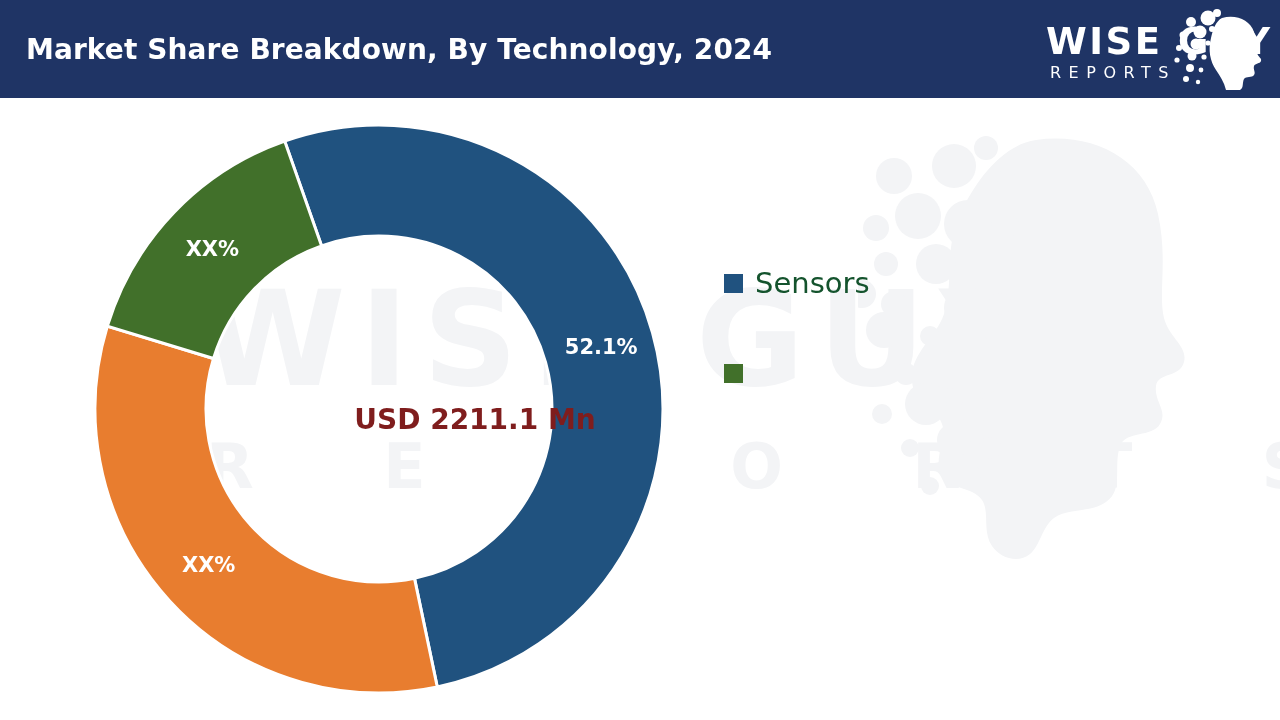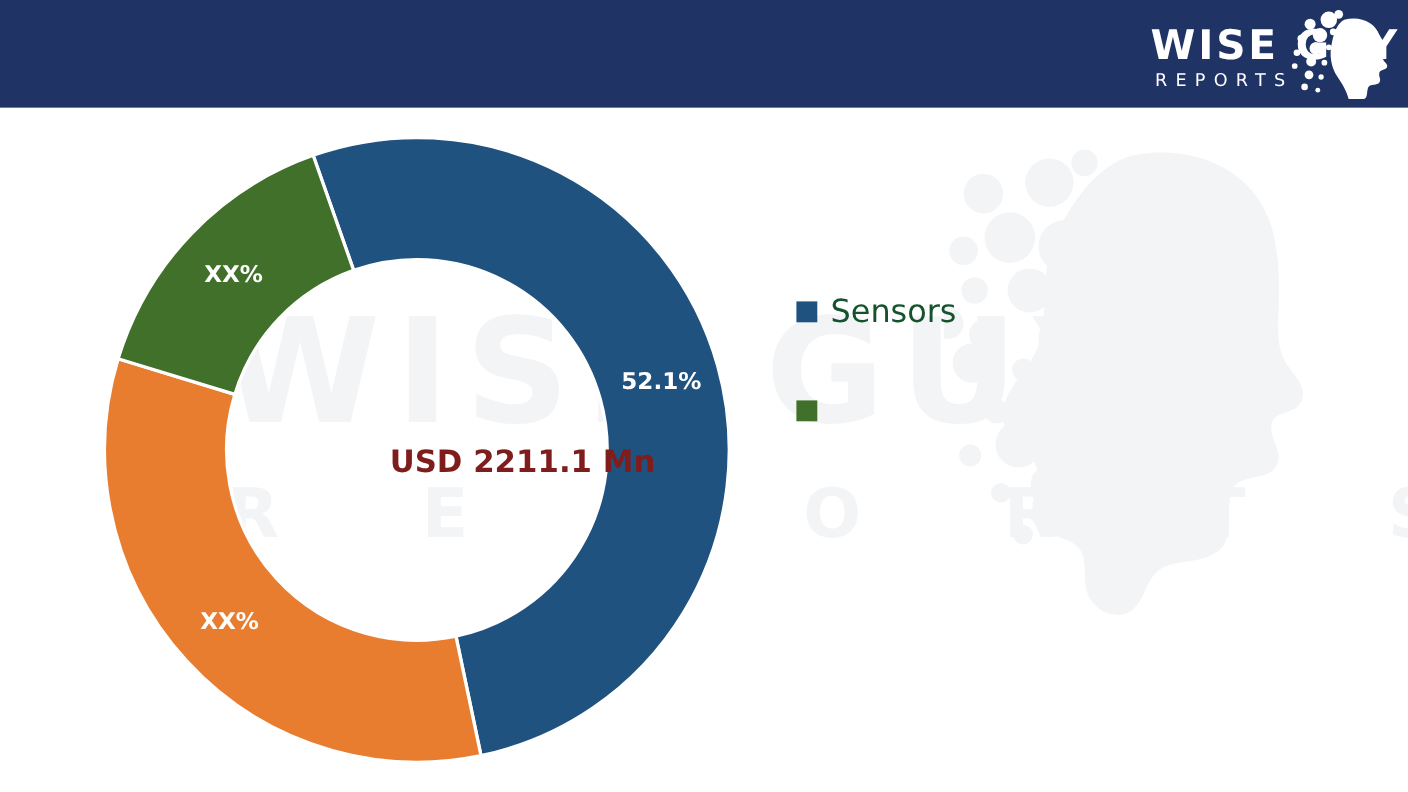--- a/index.html
+++ b/index.html
@@ -166,20 +166,21 @@
     white-space: nowrap;
     font-family: "DejaVu Sans", "Liberation Sans", sans-serif;
   }
 </style>
 </head>
 <body>
 
 <div id="page">
 
   <div id="header-bar">
+    <div id="page-title">Market Share Breakdown, By Technology, 2024</div>
 
     <div id="logo">
       <svg width="232" height="86" viewBox="0 0 232 86" xmlns="http://www.w3.org/2000/svg">
         <g>
           <text x="6" y="48" font-family="DejaVu Sans, Liberation Sans, sans-serif" font-size="37" font-weight="bold" fill="#ffffff" letter-spacing="2.5">WISE GUY</text>
         </g>
         <g>
           <text x="10" y="72" font-family="DejaVu Sans, Liberation Sans, sans-serif" font-size="16" font-weight="normal" fill="#ffffff" letter-spacing="7.5">REPORTS</text>
         </g>
         <g fill="#ffffff">

